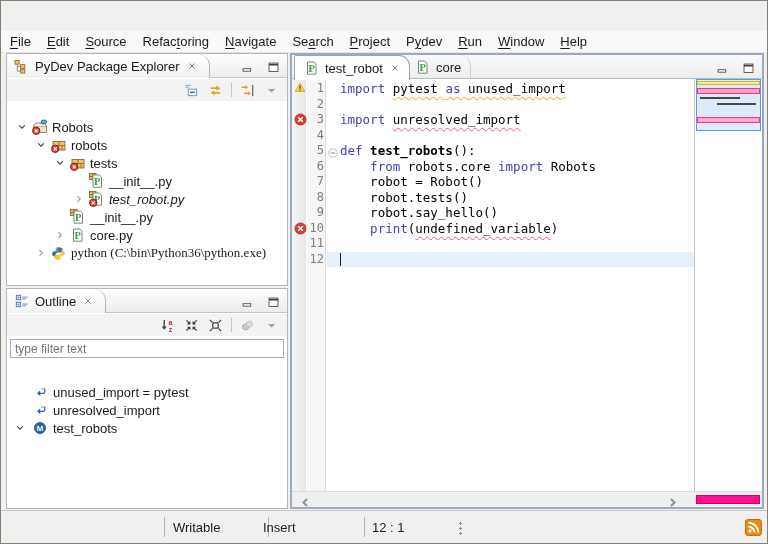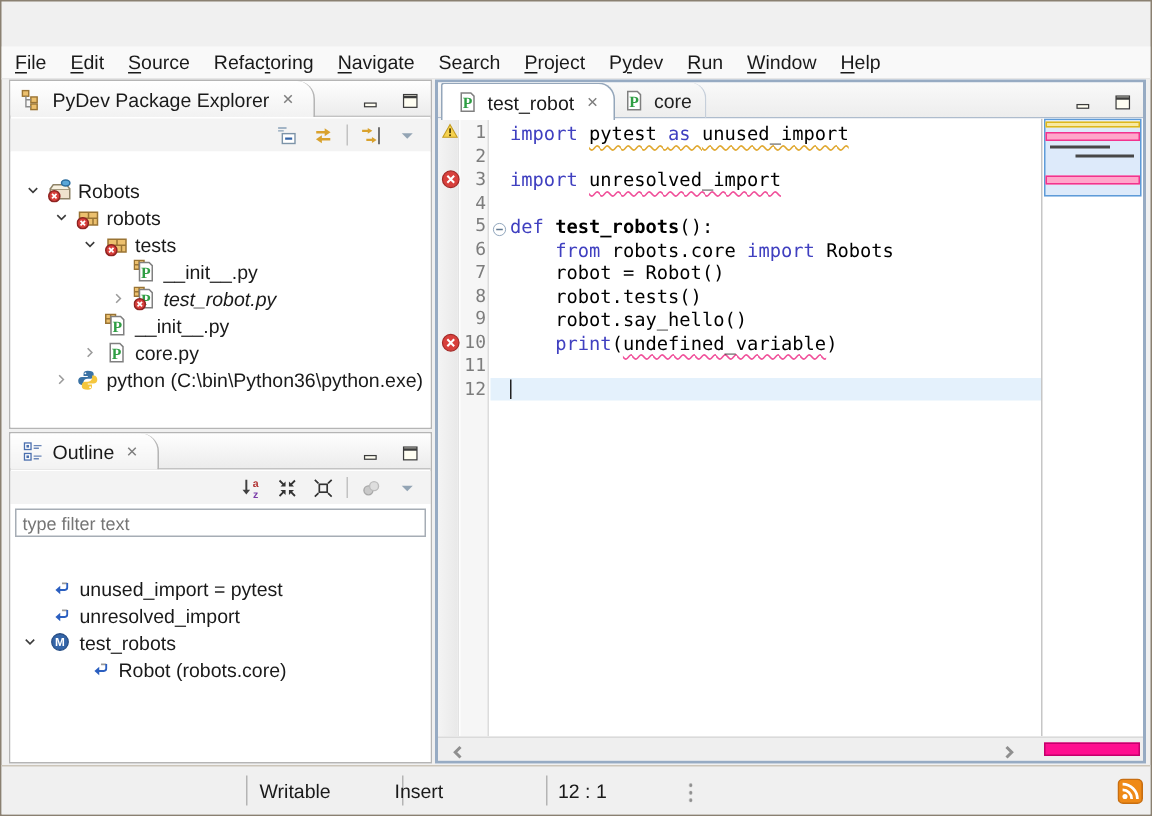--- a/index.html
+++ b/index.html
@@ -262,21 +262,21 @@
               </svg>
             </span>
             <span class="node-icon" style="left: 44px;">
               <svg width="15" height="15" viewBox="0 0 16 16">
                 <path d="M7.9 1.2c-1.9 0-2.9.8-2.9 2.1V5h3v.7H3.9C2.3 5.7 1.2 6.8 1.2 8.4c0 1.7 1 2.9 2.6 2.9h1.1V9.7c0-1.5 1.3-2.7 2.9-2.7h2.1c1.3 0 2.3-1 2.3-2.3V3.3c0-1.3-1.5-2.1-4.3-2.1z" fill="#3a72a4"></path>
                 <path d="M8.1 14.8c1.9 0 2.9-.8 2.9-2.1V11h-3v-.7h4.1c1.6 0 2.7-1.1 2.7-2.7 0-1.7-1-2.9-2.6-2.9h-1.1v1.6c0 1.5-1.3 2.7-2.9 2.7H6.1c-1.3 0-2.3 1-2.3 2.3v1.4c0 1.3 1.5 2.1 4.3 2.1z" fill="#f5c63c"></path>
                 <circle cx="6.3" cy="3.1" r=".7" fill="#fff"></circle>
                 <circle cx="9.7" cy="12.9" r=".7" fill="#fff"></circle>
               </svg>
             </span>
-            <span class="node-label" style="left: 64px;">python (C:\bin\Python36\python.exe)</span>
+            <span class="node-label" style="left: 64px; font-family: Liberation Serif, serif;">python (C:\bin\Python36\python.exe)</span>
           </div>
         </div>
     </div>
   </section>
 
   <section class="view" style="left:5px;top:287px;width:282px;height:221px">
     <div class="view-header">
       <div class="view-tab">
         <span class="tb-icon">
             <svg width="14" height="14" viewBox="0 0 16 16">
@@ -374,30 +374,20 @@
                 <path d="M3.5 5.5l4.5 4.5 4.5-4.5" fill="none" stroke="#3c3c3c" stroke-width="1.7"></path>
               </svg>
             </span>
             <span class="node-icon" style="left: 26px;">
               <svg width="14" height="14" viewBox="0 0 16 16">
                 <circle cx="8" cy="8" r="6.3" fill="#3465a8" stroke="#274e85"></circle>
                 <text x="8" y="11.2" font-size="9" font-weight="bold" fill="#fff" text-anchor="middle" font-family="Liberation Sans,sans-serif">M</text>
               </svg>
             </span>
             <span class="node-label" style="left: 46px;">test_robots</span>
-          </div>
-          <div class="tree-row">
-            <span class="node-icon" style="left: 52px;">
-              <svg width="14" height="14" viewBox="0 0 16 16">
-                <path d="M13.5 4.5h-4" stroke="#9a9a9a" stroke-width="1.2" fill="none"></path>
-                <path d="M13.5 4.2v3.5c0 1-.8 1.8-1.8 1.8H7.5" stroke="#2b5fc0" stroke-width="1.4" fill="none"></path>
-                <path d="M8.2 6.3L4.5 9.5l3.7 3.2z" fill="#2b5fc0"></path>
-              </svg>
-            </span>
-            <span class="node-label" style="left: 72px;">Robot (robots.core)</span>
           </div>
         </div>
     </div>
   </section>
 
   <section class="editor">
     <div class="ed-header" id="ed-header">
       <div class="ed-controls">
         <span class="tb-icon">
             <svg width="13" height="13" viewBox="0 0 16 16">

